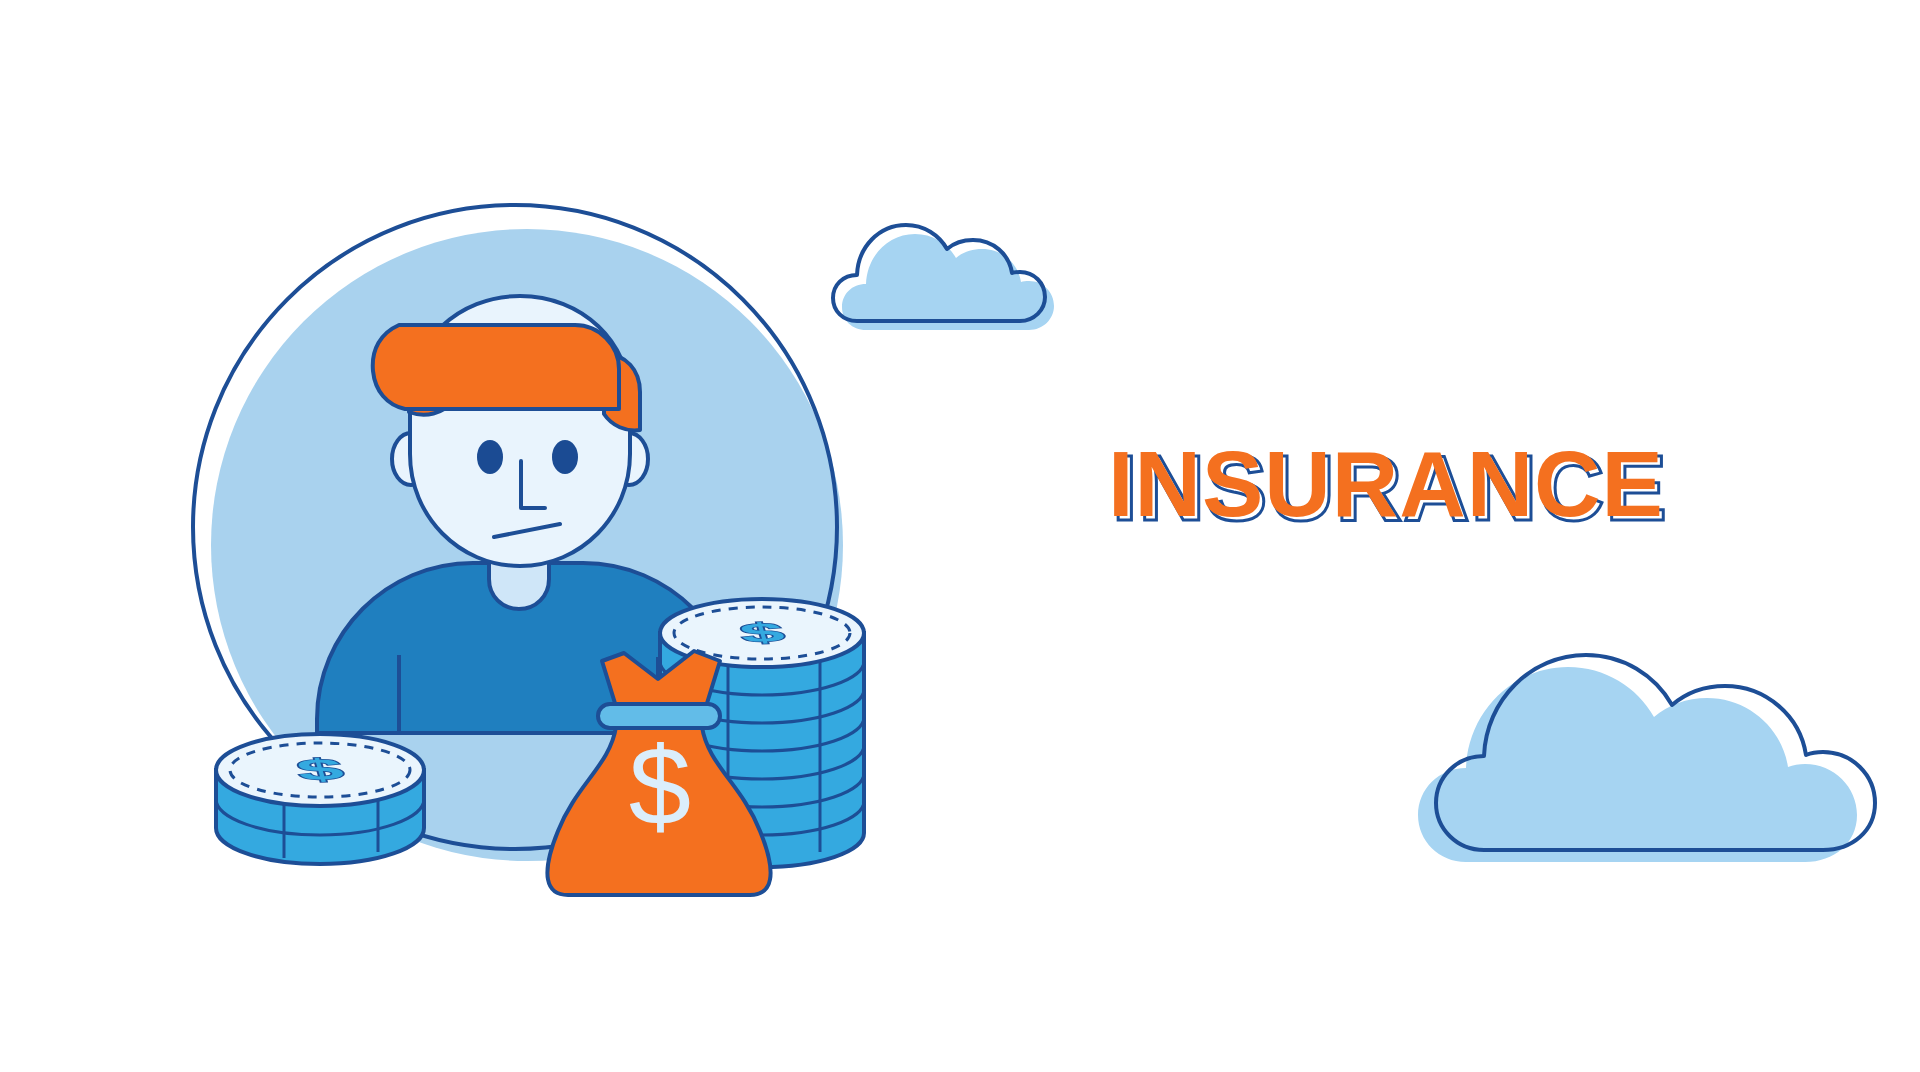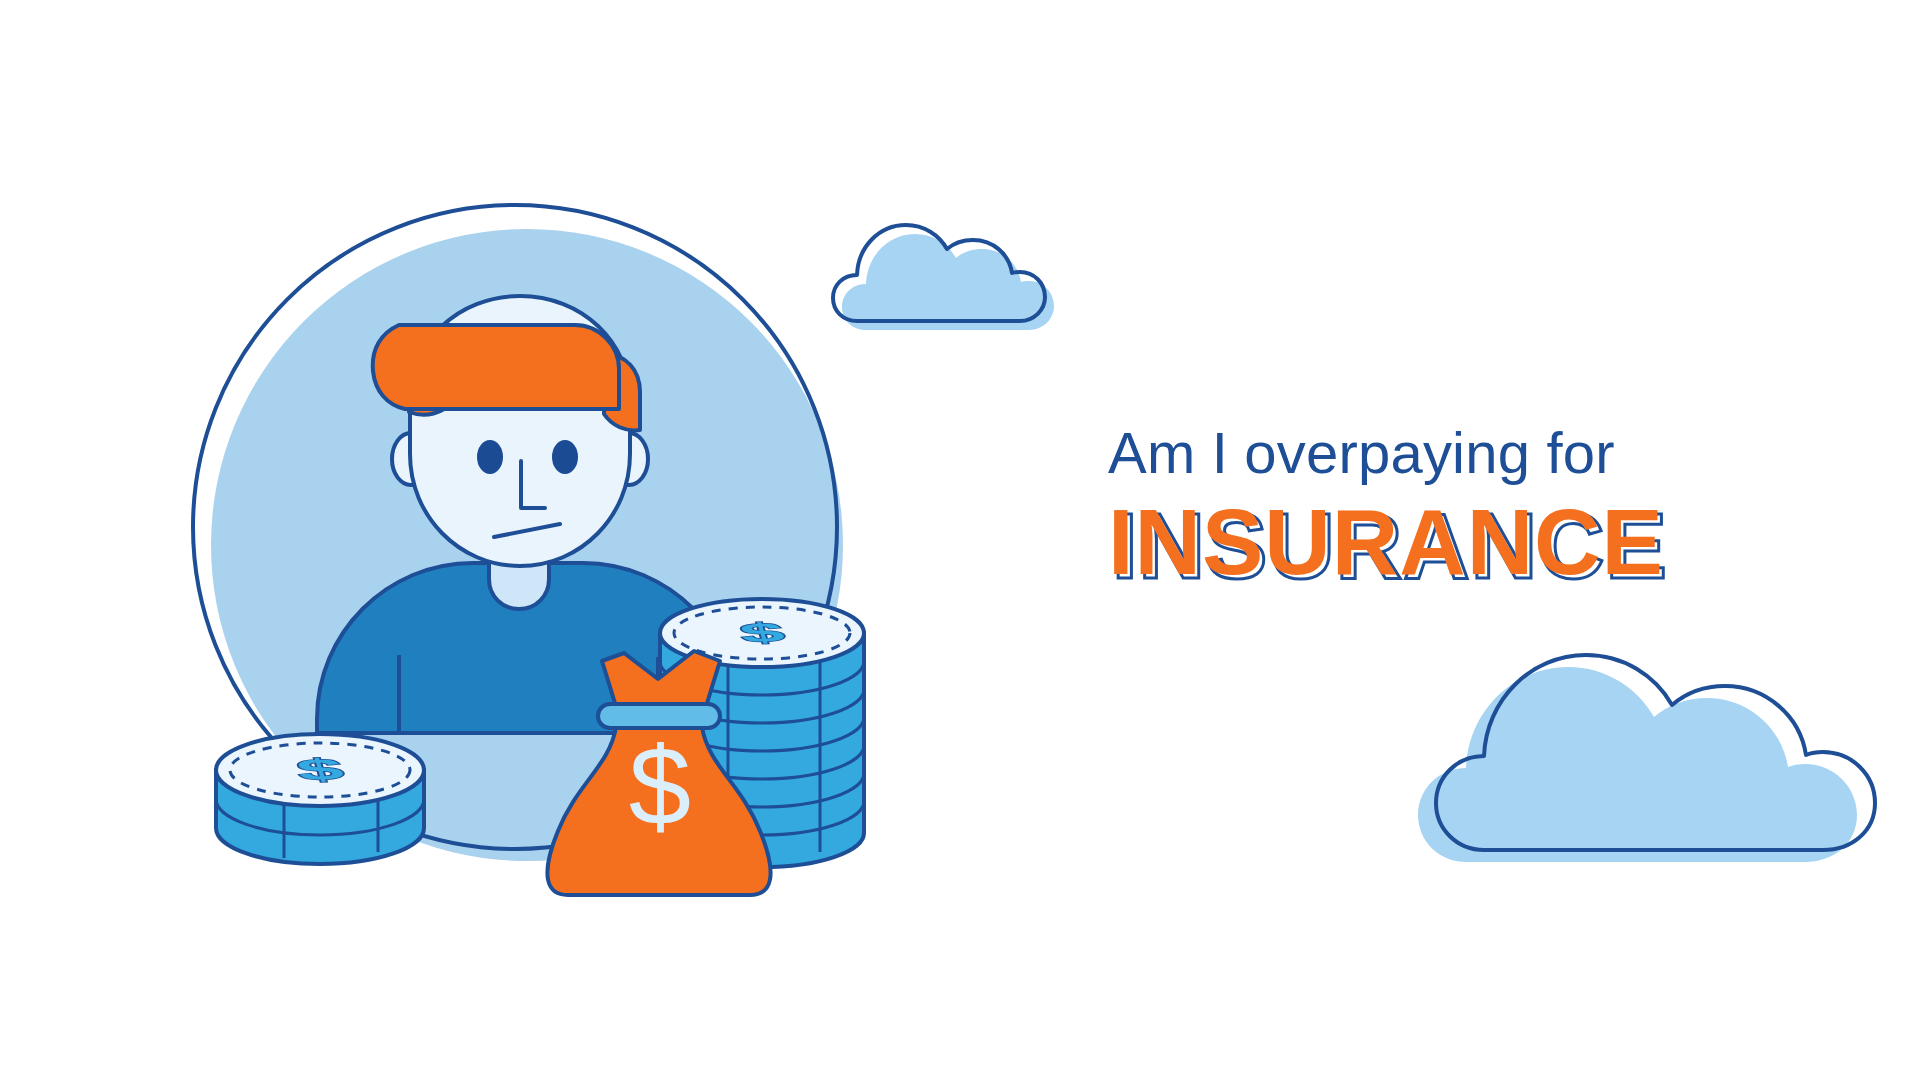--- a/index.html
+++ b/index.html
@@ -209,20 +209,19 @@
       <line x1="378" y1="788" x2="378" y2="852" stroke="#1d4e96" stroke-width="3"></line>
       <ellipse cx="320" cy="770" rx="104" ry="36" fill="#eaf5fd" stroke="#1d4e96" stroke-width="4"></ellipse>
       <ellipse cx="320" cy="770" rx="90" ry="27" fill="none" stroke="#1d4e96" stroke-width="3" stroke-dasharray="9 8"></ellipse>
       <g transform="translate(320 770) scale(1 0.36) rotate(-6)">
         <text x="0" y="27" text-anchor="middle" font-family="Liberation Sans, sans-serif" font-size="82" font-weight="700" fill="#34a9e0" stroke="#1d4e96" stroke-width="4" paint-order="stroke">$</text>
       </g>
     </g>
   </svg>
 
   <div class="headline-block">
-    <div class="headline-line1" style="color: rgb(29, 78, 150);">Am I overpaying for</div>
     <div class="headline-line2">
       <span class="layer layer-outline" style="-webkit-text-stroke: 3px rgb(29, 78, 150);">INSURANCE</span>
       <span class="layer layer-fill" style="color: rgb(244, 112, 31);">INSURANCE</span>
     </div>
   </div>
 
 </div>
 
 </body></html>

